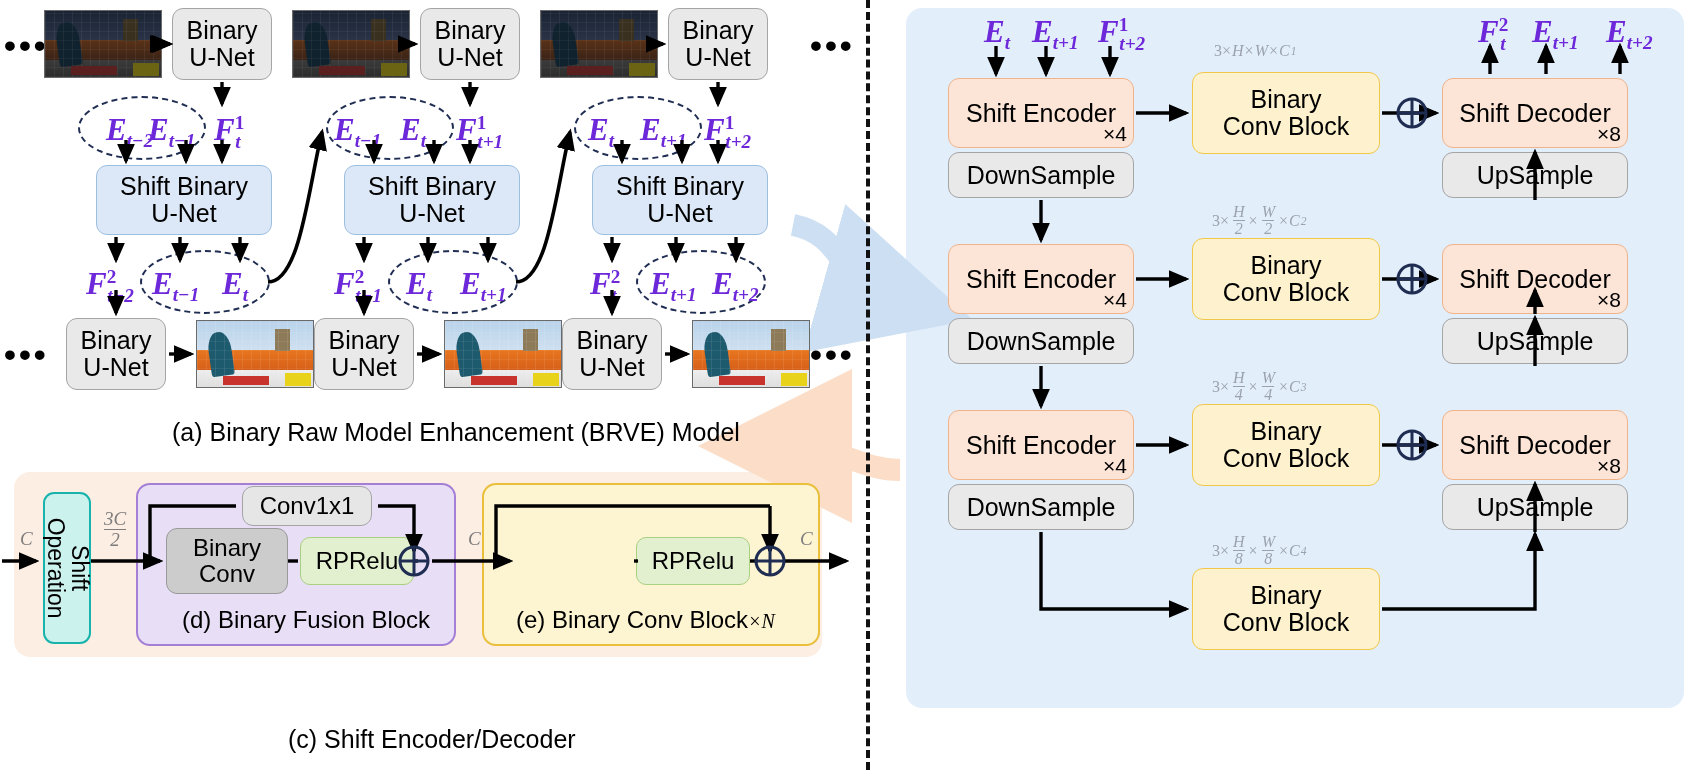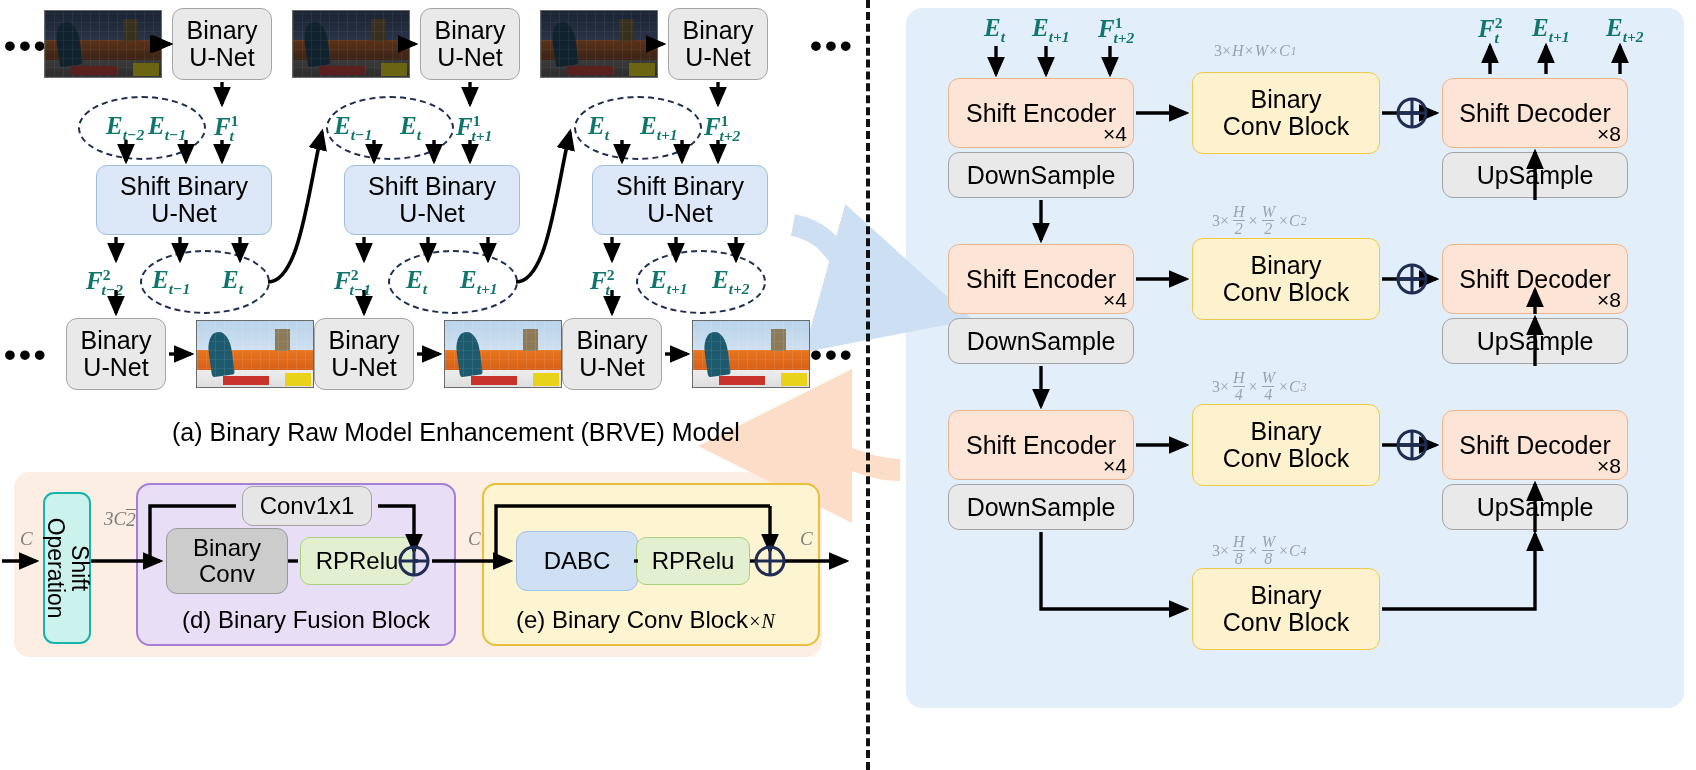--- a/index.html
+++ b/index.html
@@ -87,22 +87,22 @@
   .thumb.bright .ylw   { background:#e8d21a; }
   .thumb.bright .red   { background:#c8342c; }
   .thumb.bright .mesh  { opacity:.55; }
 
   
   .var {
     position: absolute;
     font-family: "Liberation Serif", serif;
     font-weight: bold;
     font-style: italic;
-    font-size: 25px;
-    color: #0f766e;
+    font-size: 31px;
+    color: #6d28d9;
     white-space: nowrap;
   }
   .var sub { font-size: 0.62em; font-weight: bold; font-style: italic; }
   .var sup { font-size: 0.62em; font-weight: bold; font-style: normal; }
 
   .dimlabel {
     position: absolute;
     font-family: "Liberation Serif", serif;
     font-style: italic;
     font-size: 16px;
@@ -125,21 +125,21 @@
   .dimlabel .nostyle { font-style: normal; }
 
   .chanlabel {
     position: absolute;
     font-family: "Liberation Serif", serif;
     font-style: italic;
     font-size: 19px;
     color: #7d7d7d;
   }
   .chanlabel .frac {
-    display: inline-flex; flex-direction: row; align-items: center; line-height: 1.05;
+    display: inline-flex; flex-direction: column; align-items: center; line-height: 1.05;
   }
   .chanlabel .frac .den { border-top: 1.2px solid #7d7d7d; width: 100%; text-align:center; }
 
   
   .dots {
     position: absolute;
     font-size: 34px;
     font-weight: bold;
     letter-spacing: 3px;
     color: #000;
@@ -436,21 +436,20 @@
   <div class="node teal" style="left:43px; top:492px; width:48px; height:152px; border-radius:11px;">
     <span style="transform:rotate(90deg); white-space:pre-line; font-size:23px; line-height:1.05; display:block;">Shift
 Operation</span>
   </div>
 
   <div class="node gray" style="left:242px; top:486px; width:130px; height:40px; font-size:24px; background:#e6e6e6;">Conv1x1</div>
   <div class="node darkgray" style="left:166px; top:528px; width:122px; height:66px; font-size:24px;">Binary
 Conv</div>
   <div class="node green" style="left:300px; top:537px; width:114px; height:48px; font-size:24px; border-radius:10px;">RPRelu</div>
 
-  <div class="node lblue" style="left:516px; top:531px; width:122px; height:60px; font-size:24px;">DABC</div>
   <div class="node green" style="left:636px; top:537px; width:114px; height:48px; font-size:24px; border-radius:10px;">RPRelu</div>
 
   <div class="chanlabel" style="left:20px; top:528px;">C</div>
   <div class="chanlabel" style="left:104px; top:508px;">
     <span class="frac">
       <span class="num">3C</span>
       <span class="den">2</span>
     </span>
   </div>
   <div class="chanlabel" style="left:468px; top:528px;">C</div>
@@ -491,20 +490,21 @@
       <line x1="756" y1="561" x2="784" y2="561"></line>
       <line x1="770" y1="547" x2="770" y2="575"></line>
     </g>
   </svg>
 
   <div class="caption" style="left:516px; top:606px; font-size:24px;">
     <span>(e) Binary Conv Block</span><span class="sm">×N</span>
   </div>
   <div class="caption" style="left:182px; top:606px; font-size:24px;">(d) Binary Fusion Block</div>
 
+  <div class="caption" style="left:288px; top:725px;">(c) Shift Encoder/Decoder</div>
 
   <div class="node peach" style="left:948px; top:78px; width:186px; height:70px; font-size:25px;">
     <span>Shift Encoder</span>
     <span class="mult">×4</span>
   </div>
   <div class="node yellow" style="left:1192px; top:72px; width:188px; height:82px;">Binary
 Conv Block</div>
   <div class="node peach" style="left:1442px; top:78px; width:186px; height:70px; font-size:25px;">
     <span>Shift Decoder</span>
     <span class="mult">×8</span>

